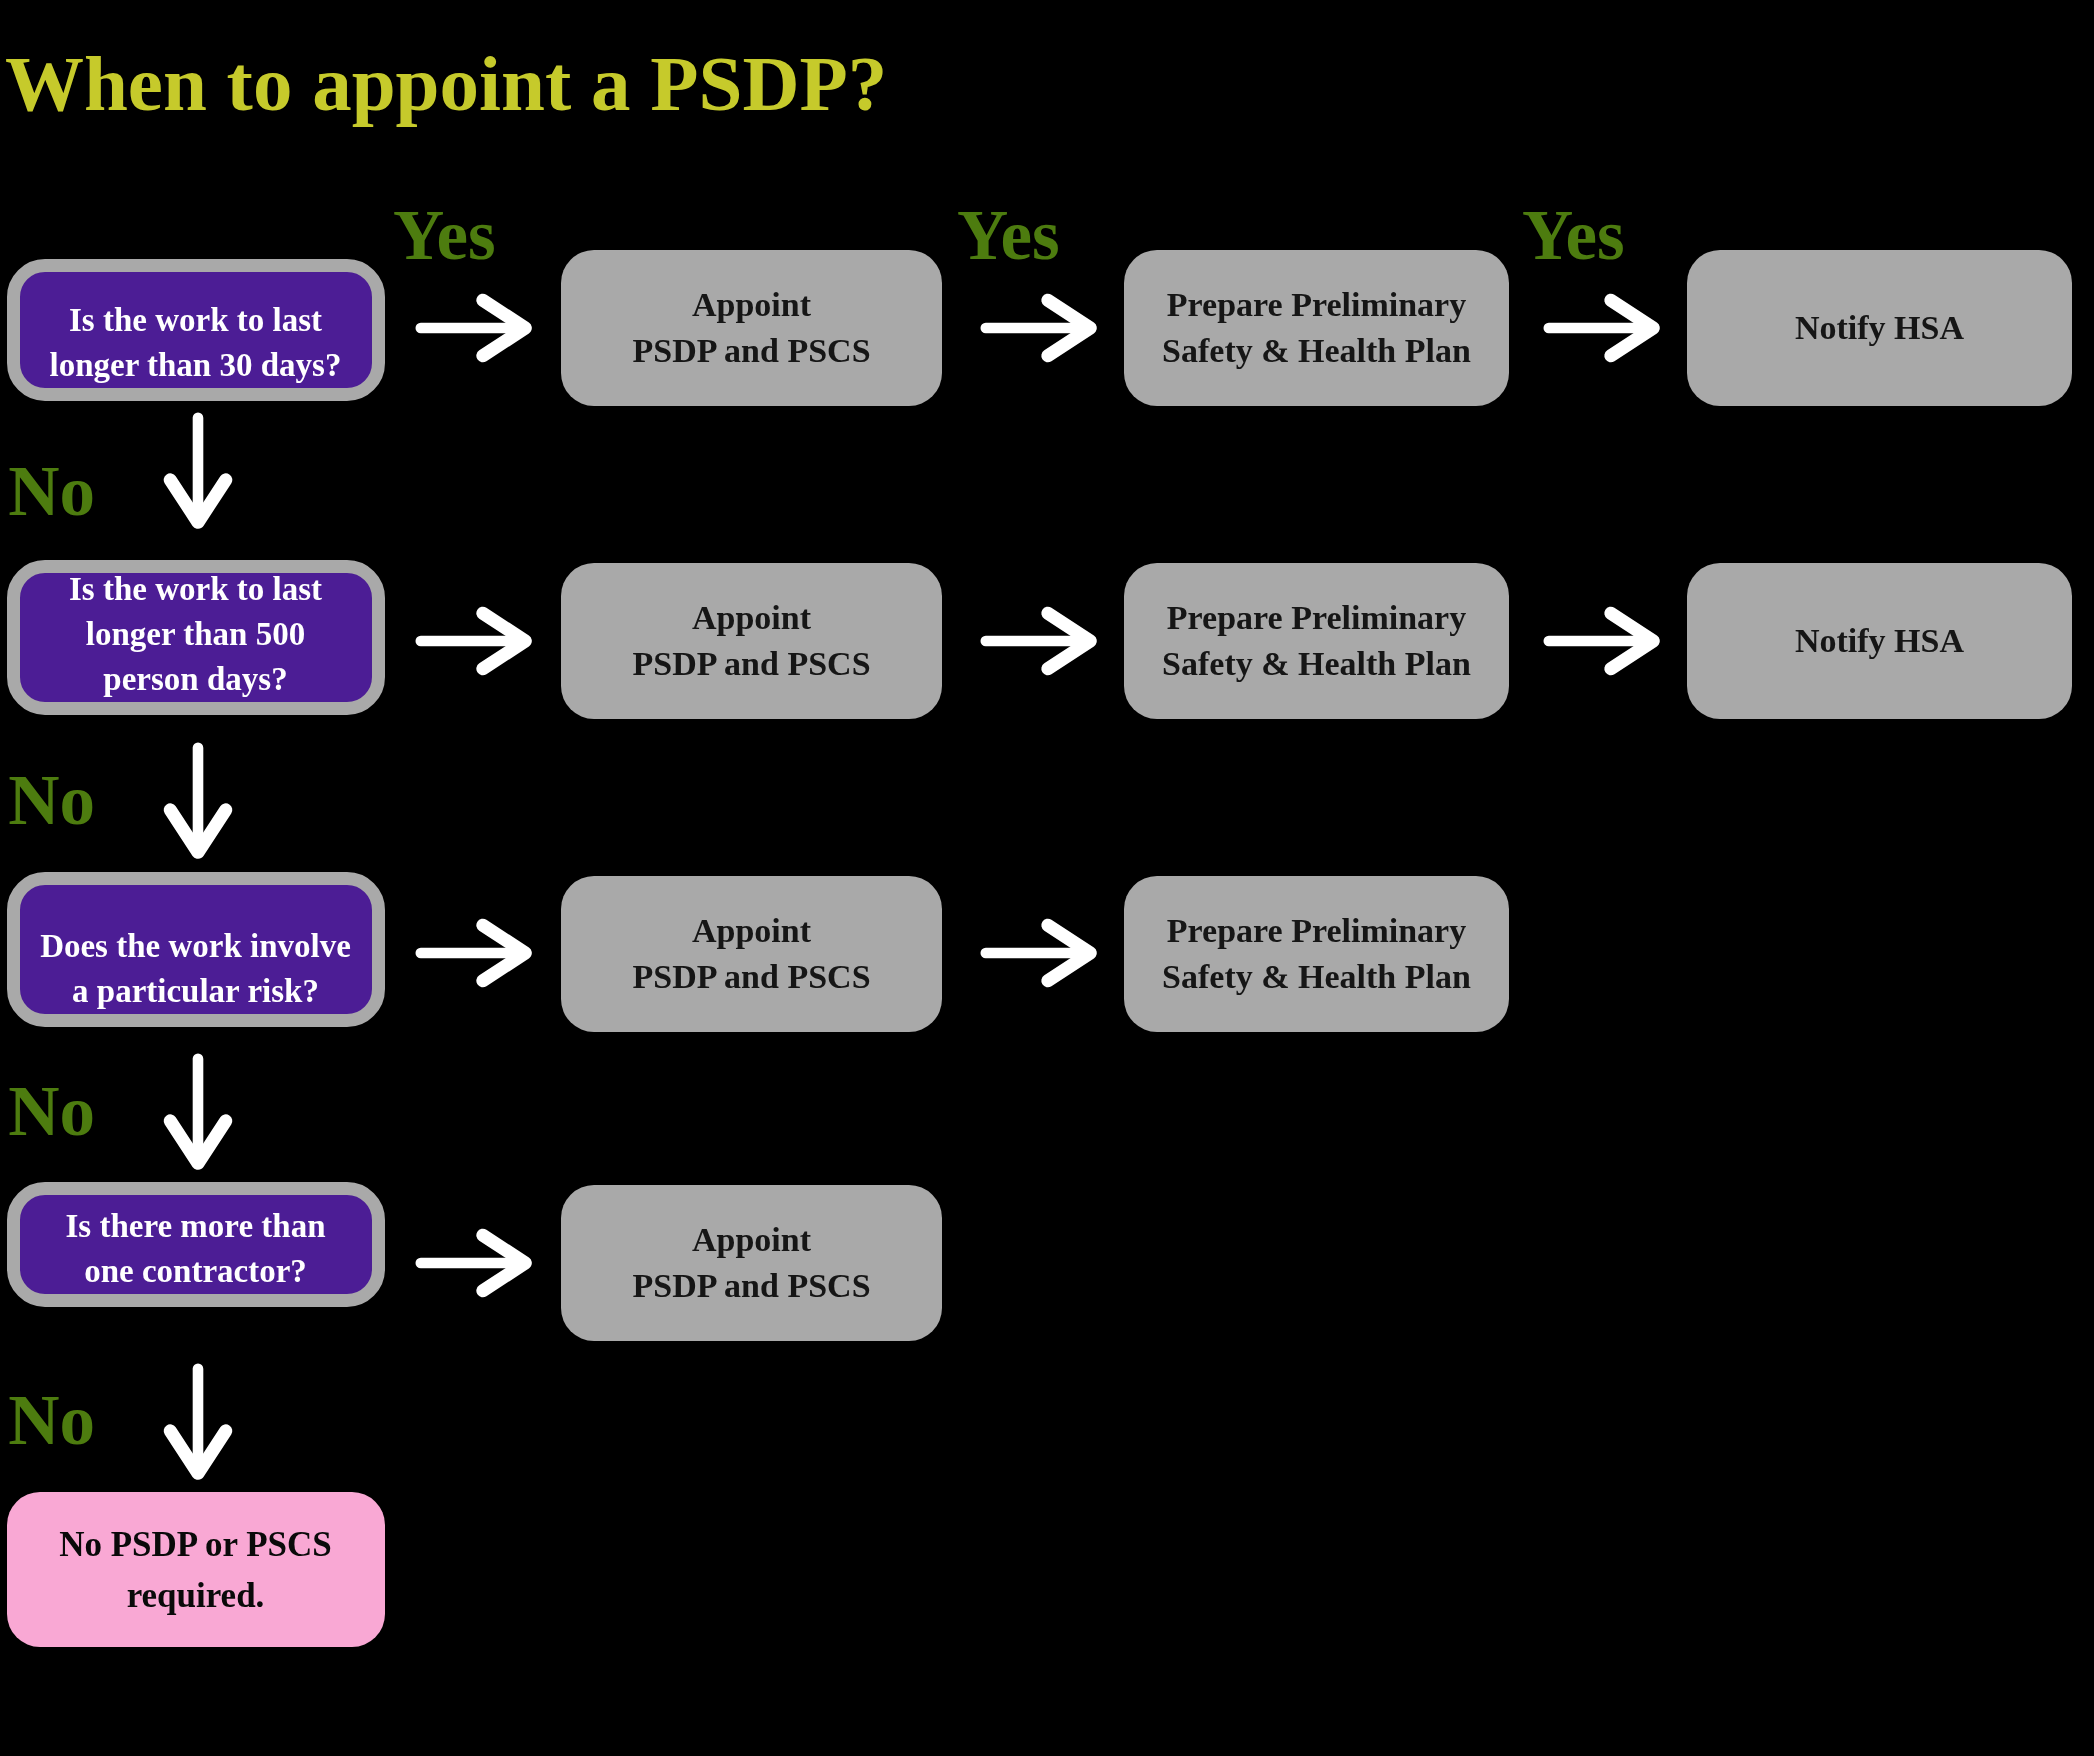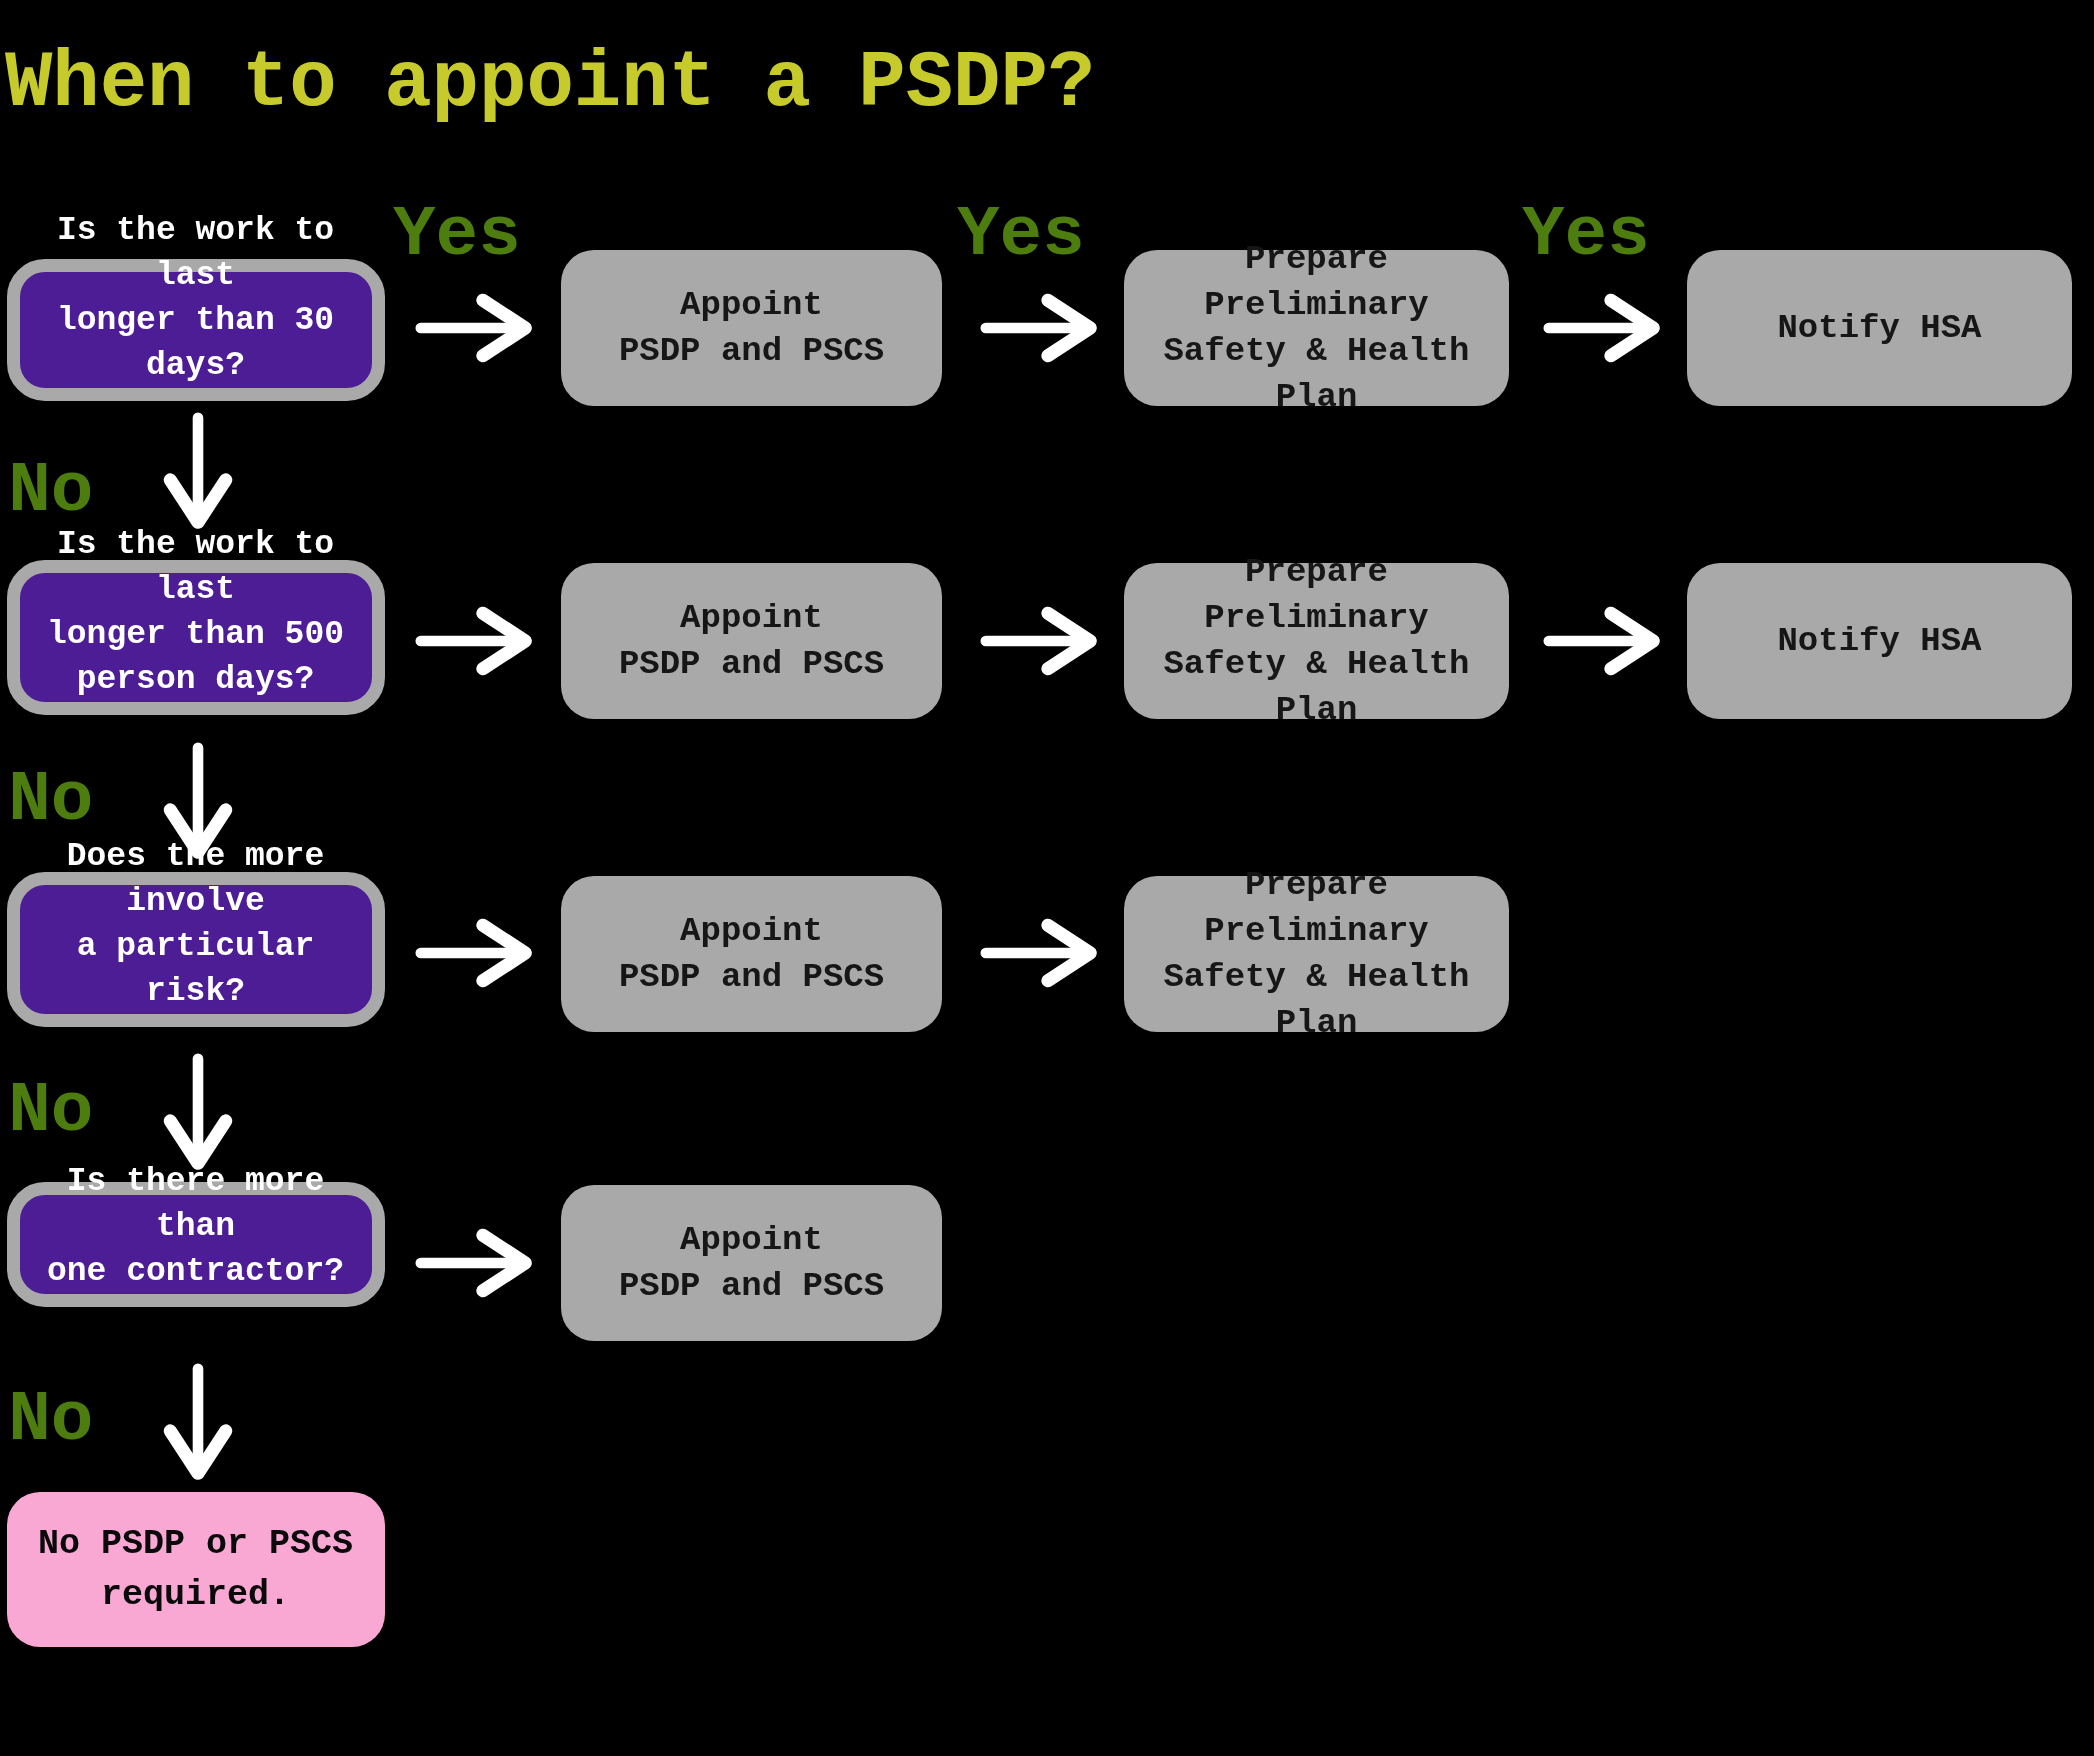--- a/index.html
+++ b/index.html
@@ -1,20 +1,20 @@
 <!DOCTYPE html>
 <html style="font-size:13px"><head>
 <meta charset="utf-8">
 <style>
   html,body{margin:0;padding:0;background:#000;}
   #canvas{
     position:relative;
     width:2095px;height:1756px;
     background:#000000;
-    font-family:Liberation Mono, monospace;
+    font-family:Liberation Serif, serif;
     font-weight:700;
     overflow:hidden;
   }
   .page-title{
     position:absolute;
     left:4.9px;top:39px;
     margin:0;
     font-size:79px;
     line-height:90px;
     color:#c6ca2b;
@@ -169,21 +169,21 @@
 
   <div class="lbl" style="left:8.2px;top:761px;width:115px;">No</div>
   <div class="arrow" style="left:149px;top:741px;">
     <svg width="98" height="123" viewBox="0 0 120 150">
       <line class="stroke" x1="60" y1="8" x2="60" y2="116" stroke-width="13"></line>
       <polyline class="stroke" points="26,84 60,136 94,84" stroke-width="16"></polyline>
     </svg>
   </div>
 
   <div class="qbox" style="left:6.5px;top:872px;height:155px;">
-    <span class="multiline">Does the more involve
+    <span class="multiline">Does the work involve
 a particular risk?</span>
   </div>
 
   <div class="arrow" style="left:414px;top:904px;">
     <svg width="123" height="98" viewBox="0 0 150 120">
       <line class="stroke" x1="8" y1="60" x2="116" y2="60" stroke-width="13"></line>
       <polyline class="stroke" points="84,26 136,60 84,94" stroke-width="16"></polyline>
     </svg>
   </div>
 

